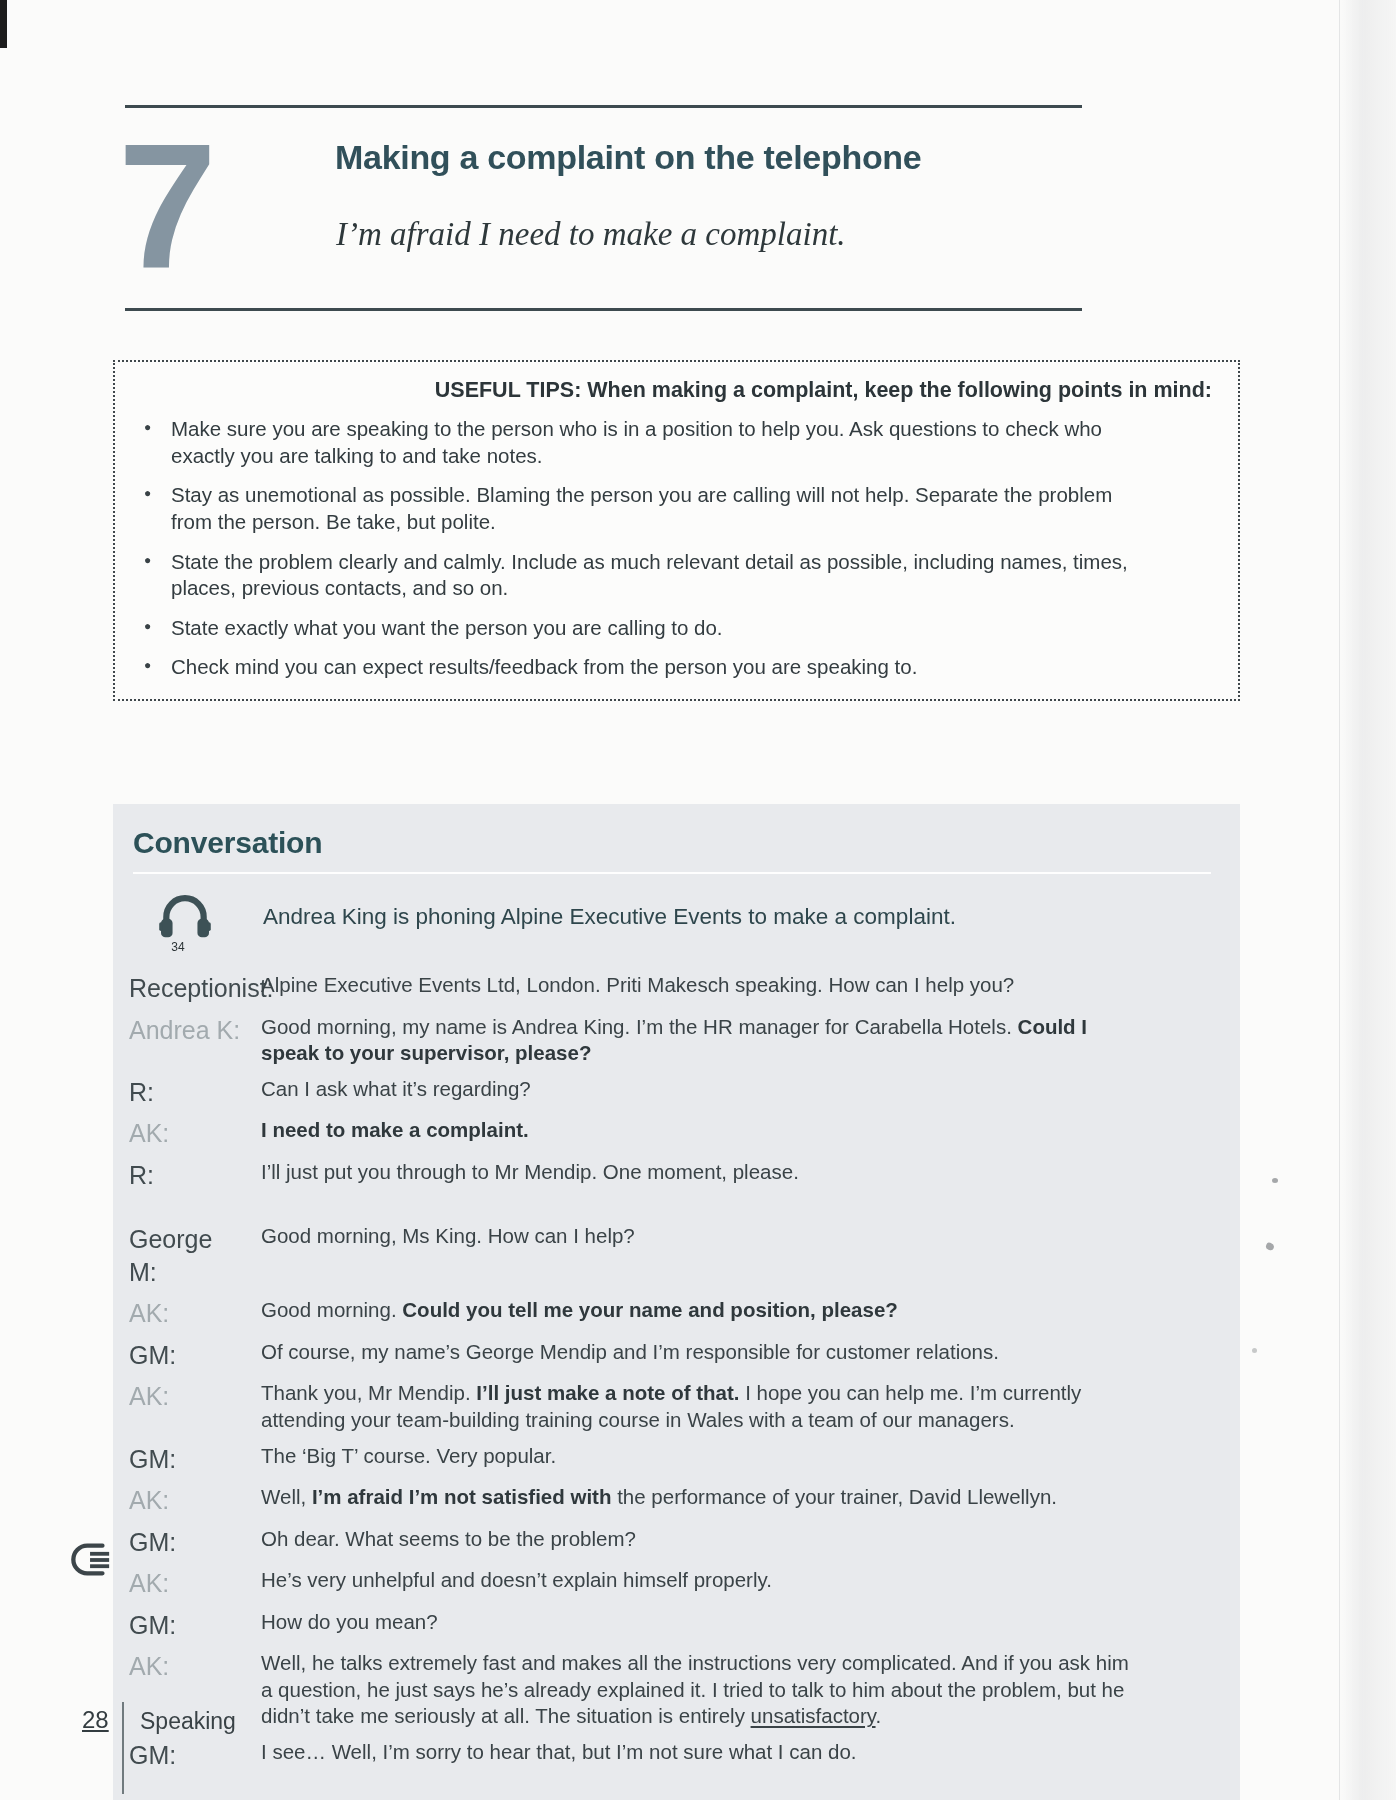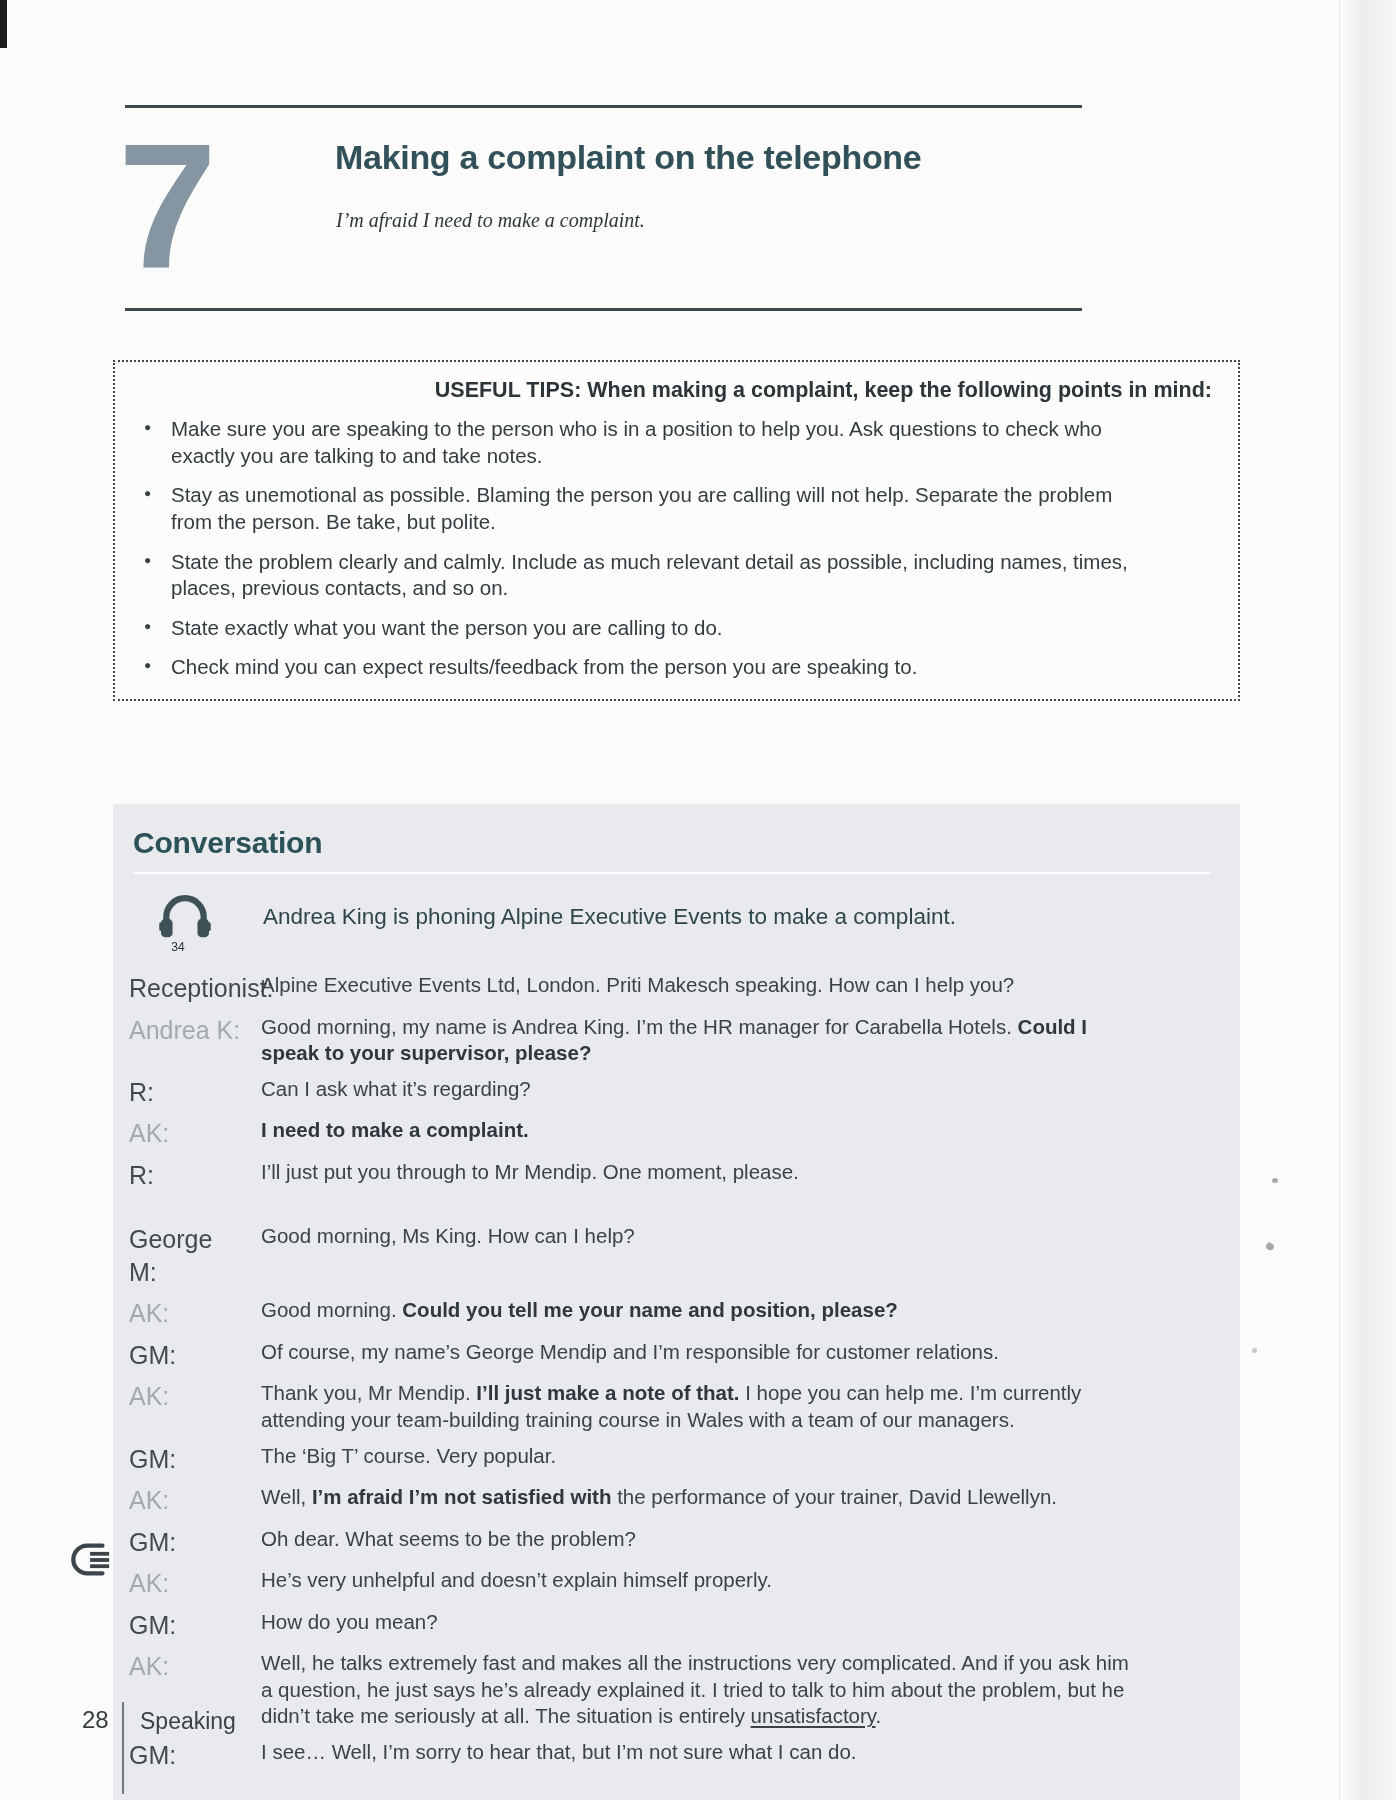--- a/index.html
+++ b/index.html
@@ -31,23 +31,23 @@
   .unit-number {
     position: absolute; left: 118px; top: 118px;
     font-size: 178px; line-height: 1; font-weight: bold;
     color: #8595a1; letter-spacing: -4px;
   }
   .page-title {
     position: absolute; left: 335px; top: 138px;
     font-size: 34px; font-weight: bold; color: #31505a; letter-spacing: -0.3px;
   }
   .page-subtitle {
-    position: absolute; left: 336px; top: 209px;
+    position: absolute; left: 336px; top: 216px;
     font-family: "Liberation Serif", serif; font-style: italic;
-    font-size: 20px; color: #2e383b;
+    font-size: 33px; color: #2e383b;
   }
 
   
   .tips-box {
     position: absolute; left: 113px; top: 360px; width: 1127px;
     box-sizing: border-box;
     border: 2px dotted #3f474b;
     padding: 16px 26px 18px 26px;
     background: rgba(255,255,255,0.25);
   }
@@ -91,21 +91,21 @@
   .speaker.dark { color: #414b4f; }
   .speaker.light { color: #a2aaae; }
   .speech { font-size: 20.5px; line-height: 1.3; color: #3a4347; max-width: 880px; }
   .speech .b { font-weight: bold; color: #2f383c; }
   .speech .u { text-decoration: underline; text-underline-offset: 3px; }
 
   
   .margin-icon { position: absolute; left: 70px; top: 1540px; }
 
   
-  .footer-pagenum { position: absolute; left: 82px; top: 1706px; font-size: 24px; color: #333c40; font-weight: 500; }
+  .footer-pagenum { position: absolute; left: 82px; top: 1706px; font-size: 24px; color: #333c40; font-weight: 500; text-decoration: underline; }
   .footer-divider { position: absolute; left: 122px; top: 1702px; width: 2px; height: 92px; background: #707a7e; }
   .footer-section { position: absolute; left: 140px; top: 1708px; font-size: 23px; color: #39424 6; color: #394246; }
 </style>
 </head>
 <body>
 
 <div class="page">
 
   <div class="scan-corner"></div>
   <div class="page-edge"></div>

